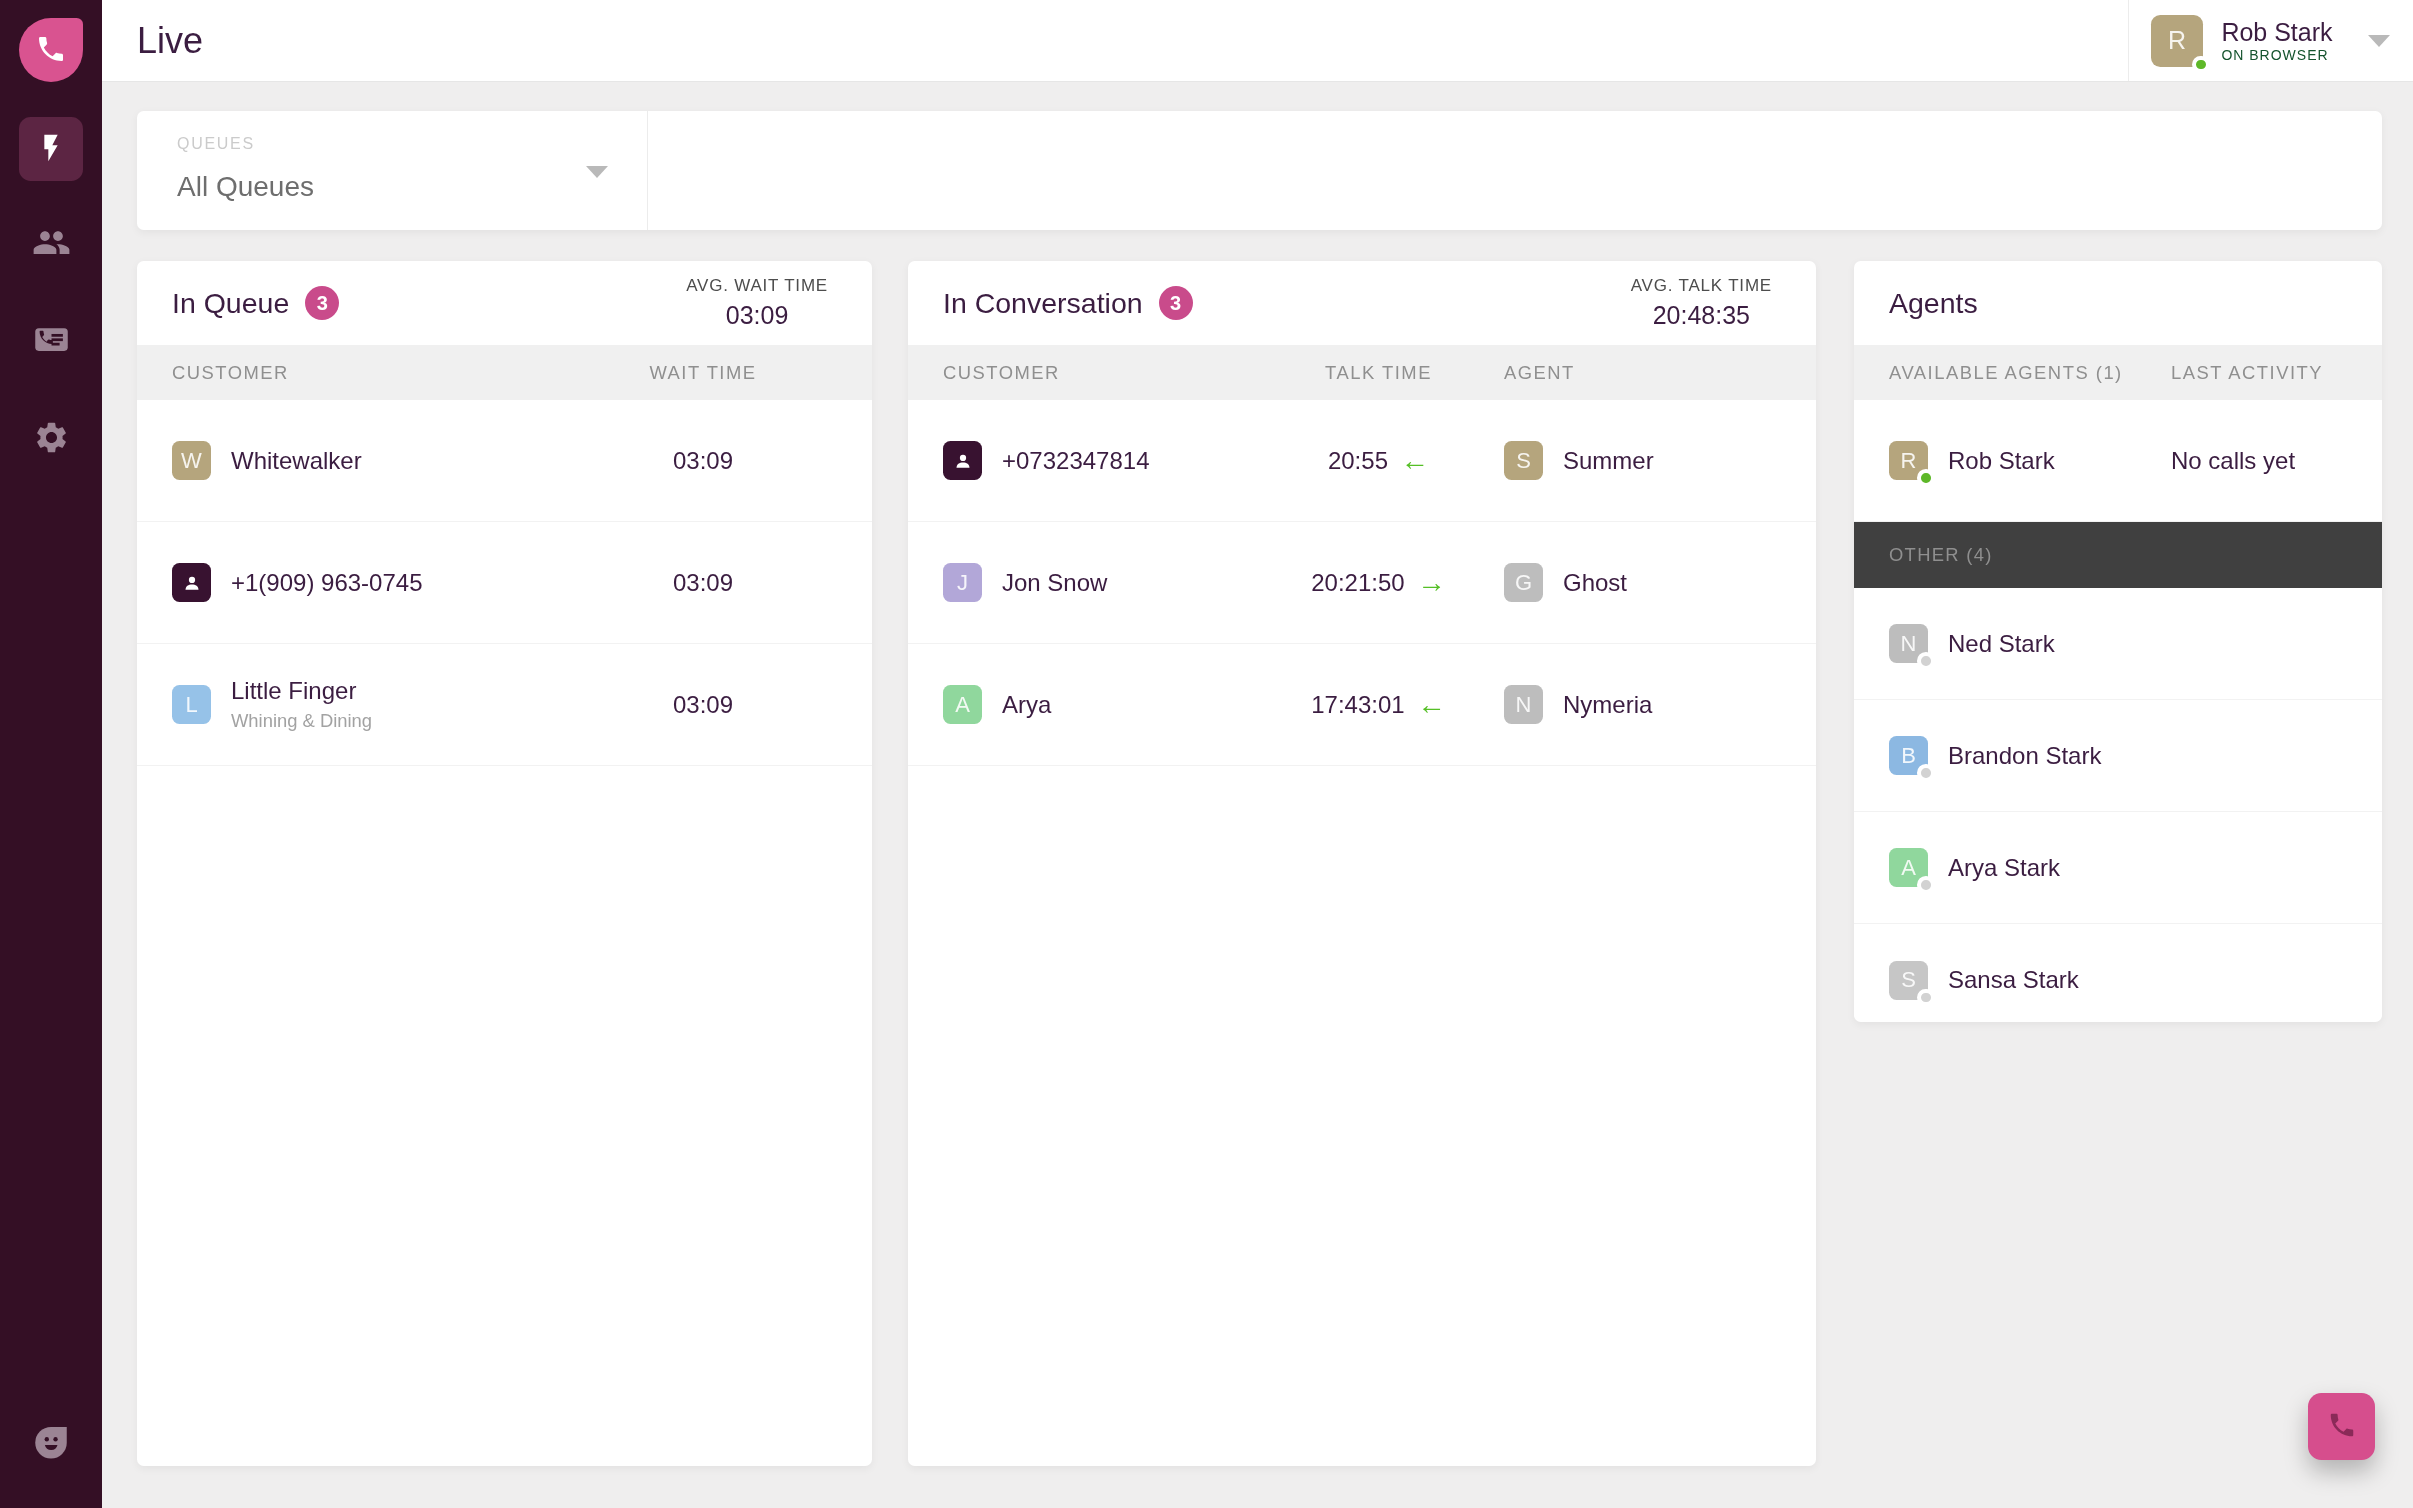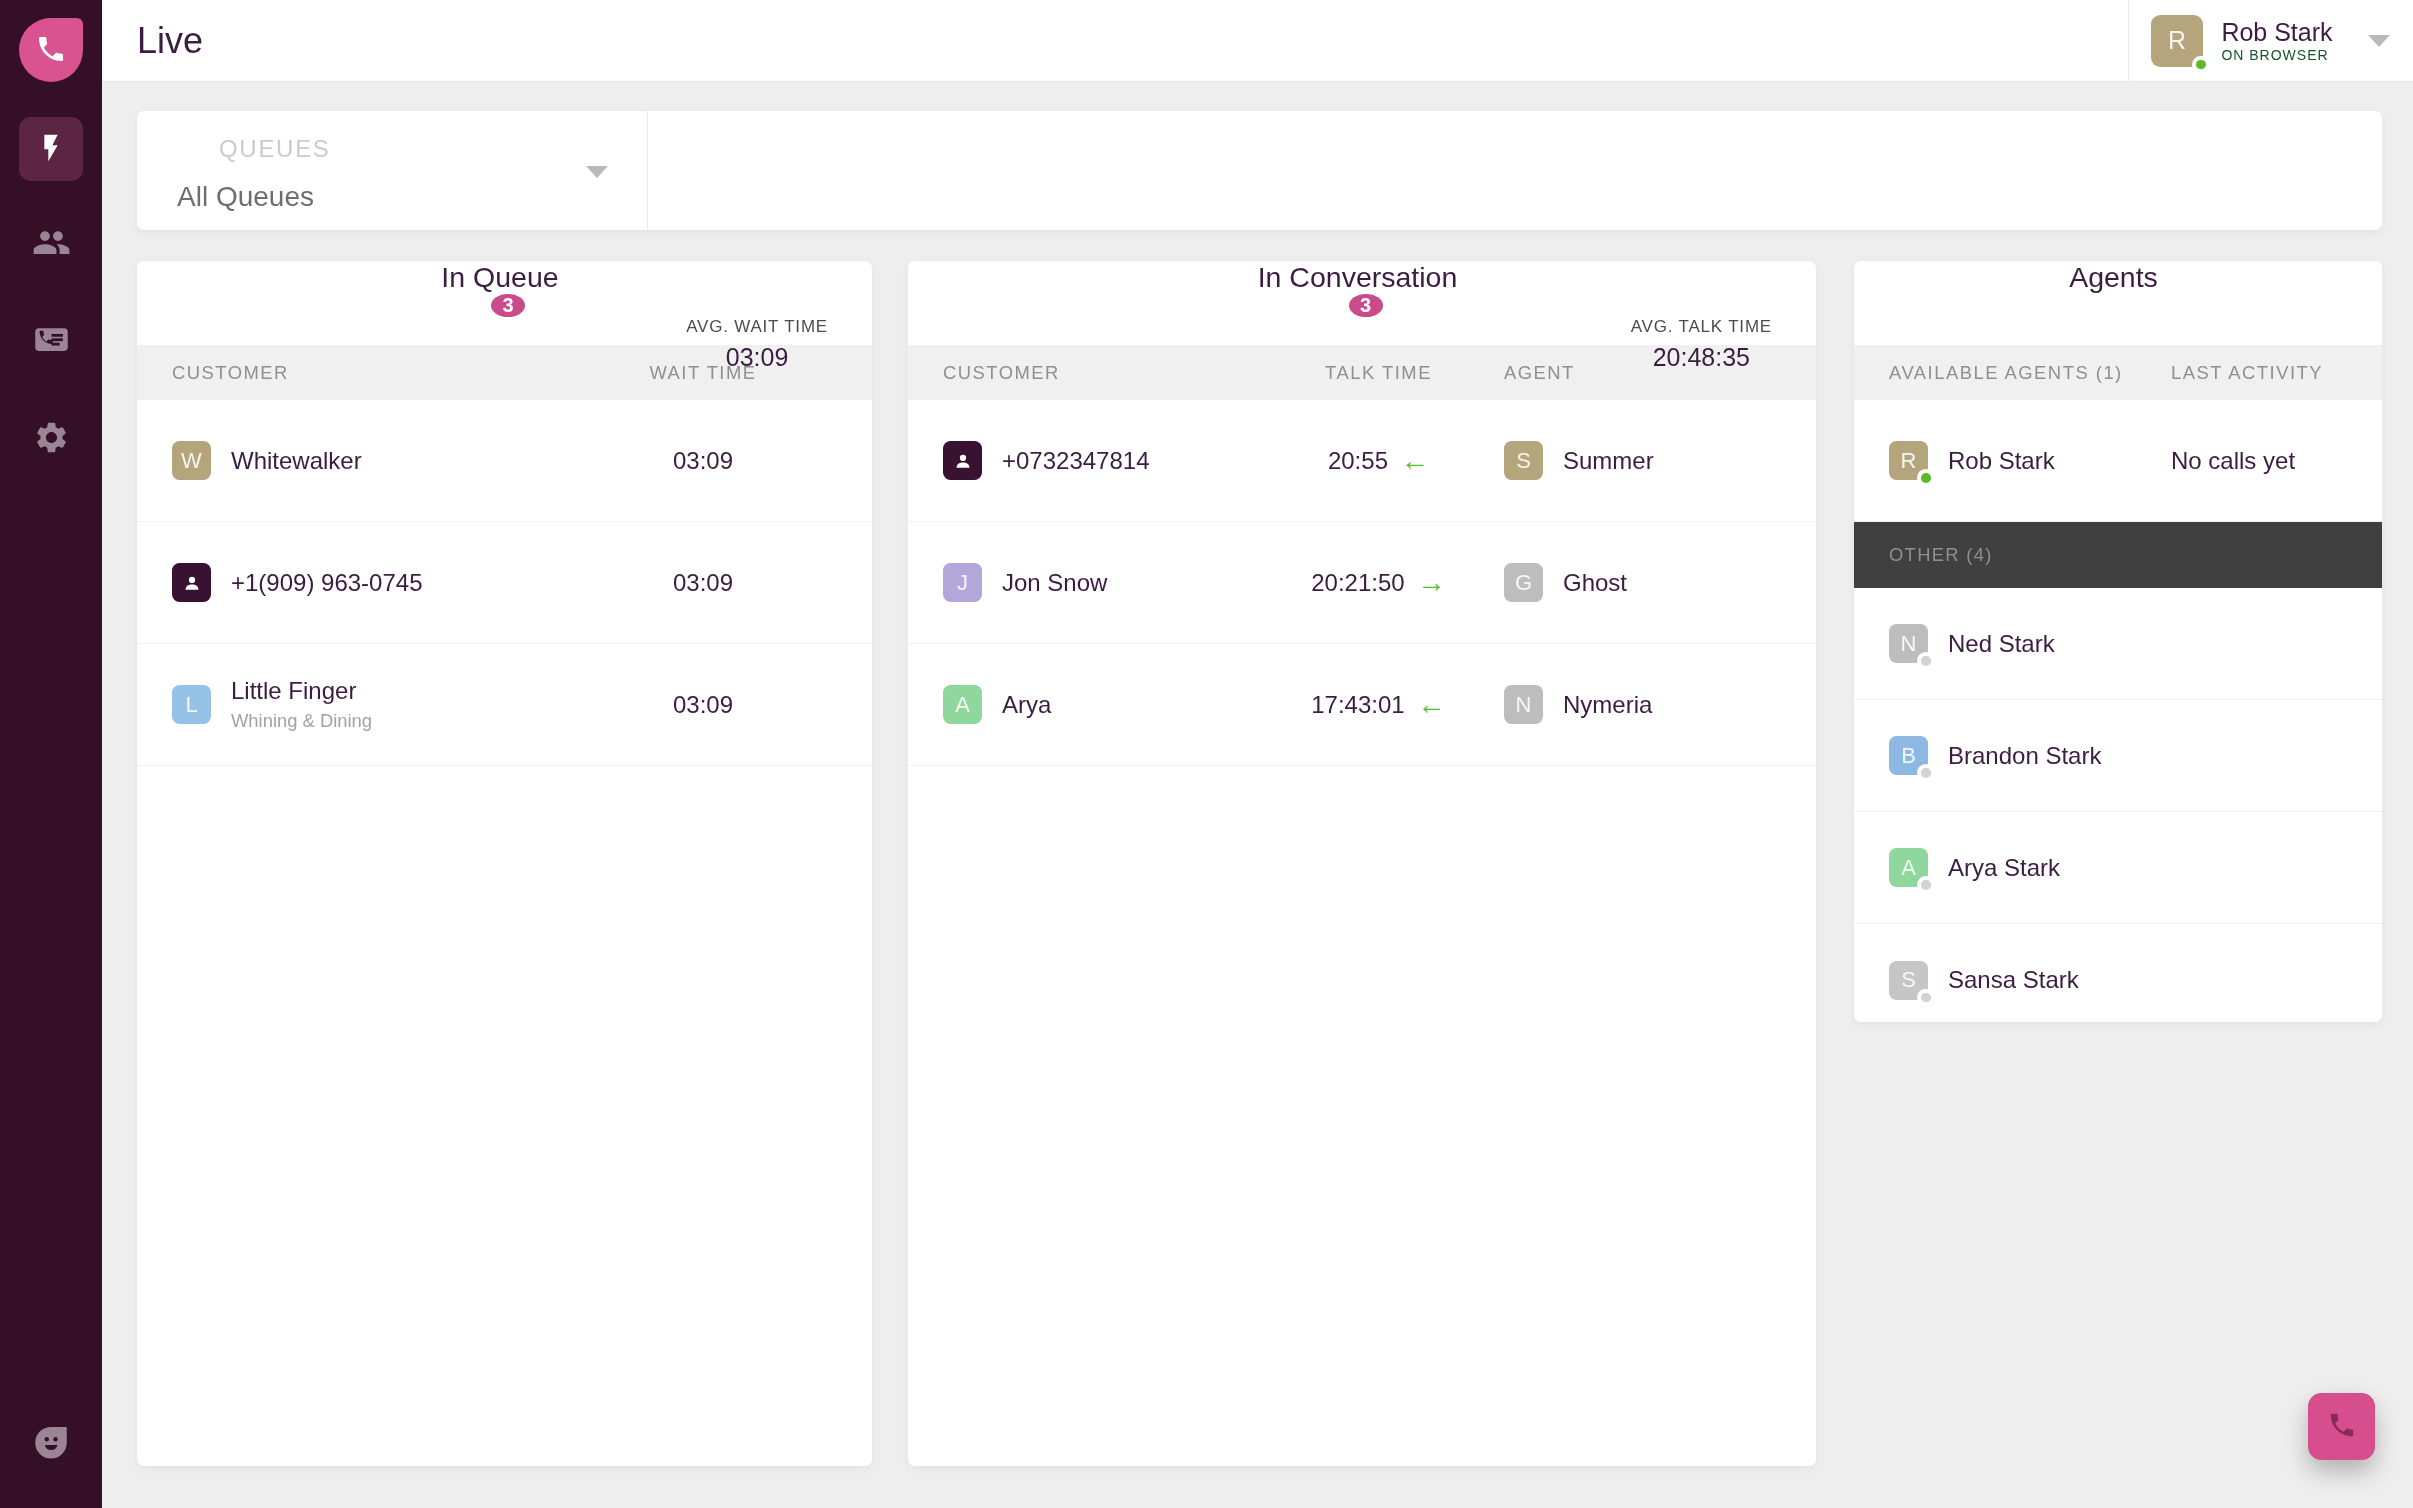--- a/index.html
+++ b/index.html
@@ -47,25 +47,25 @@
   }
   .user-meta { margin-left:18.4px; }
   .user-name { font-size:25px; color:#3b1d41; }
   .user-status { font-size:14px; color:#14532d; letter-spacing:1px; margin-top:0; }
   .caret { width:0; height:0; border-left:11px solid transparent; border-right:11px solid transparent; border-top:12.6px solid #b9b9b9; }
   .userbox .caret { margin-left:auto; margin-right:23.5px; }
   
   .card { position:absolute; background:#fff; border-radius:6.7px; box-shadow:0 2.5px 8.4px rgba(0,0,0,.05); }
   .queues-card { left:137px; top:111px; width:2245px; height:119px; display:flex; }
   .queues-section { width:511px; height:100%; border-right:1.7px solid #ececec; position:relative; padding:23.5px 0 0 40px; cursor:pointer; }
-  .queues-label { font-size:24px; color:#cbcbcb; letter-spacing:1.7px;margin-left:42px; }
+  .queues-label { font-size:16px; color:#cbcbcb; letter-spacing:1.7px; }
   .queues-value { font-size:28px; color:#6e6e6e; margin-top:18.4px; }
   .queues-section .caret { position:absolute; right:39px; top:55px; }
   
-  .panel-header { height:84px; display:flex; align-items:center; padding:0 44px 0 35px;flex-direction:column; }
+  .panel-header { height:84px; display:flex; align-items:center; padding:0 44px 0 35px; }
   .panel-title { font-size:28.5px; color:#3b1d41; }
   .badge {
     width:34px; height:34px; border-radius:50%; background:#c94b8b; color:#fff;
     font-size:20px; font-weight:bold; display:flex; align-items:center; justify-content:center;
     margin-left:16px;
   }
   .stat { margin-left:auto; text-align:center; }
   .stat-label { font-size:17px; color:#4d4d4d; letter-spacing:0.8px; }
   .stat-value { font-size:25px; color:#3b1d41; margin-top:5.9px; }
   .band {

